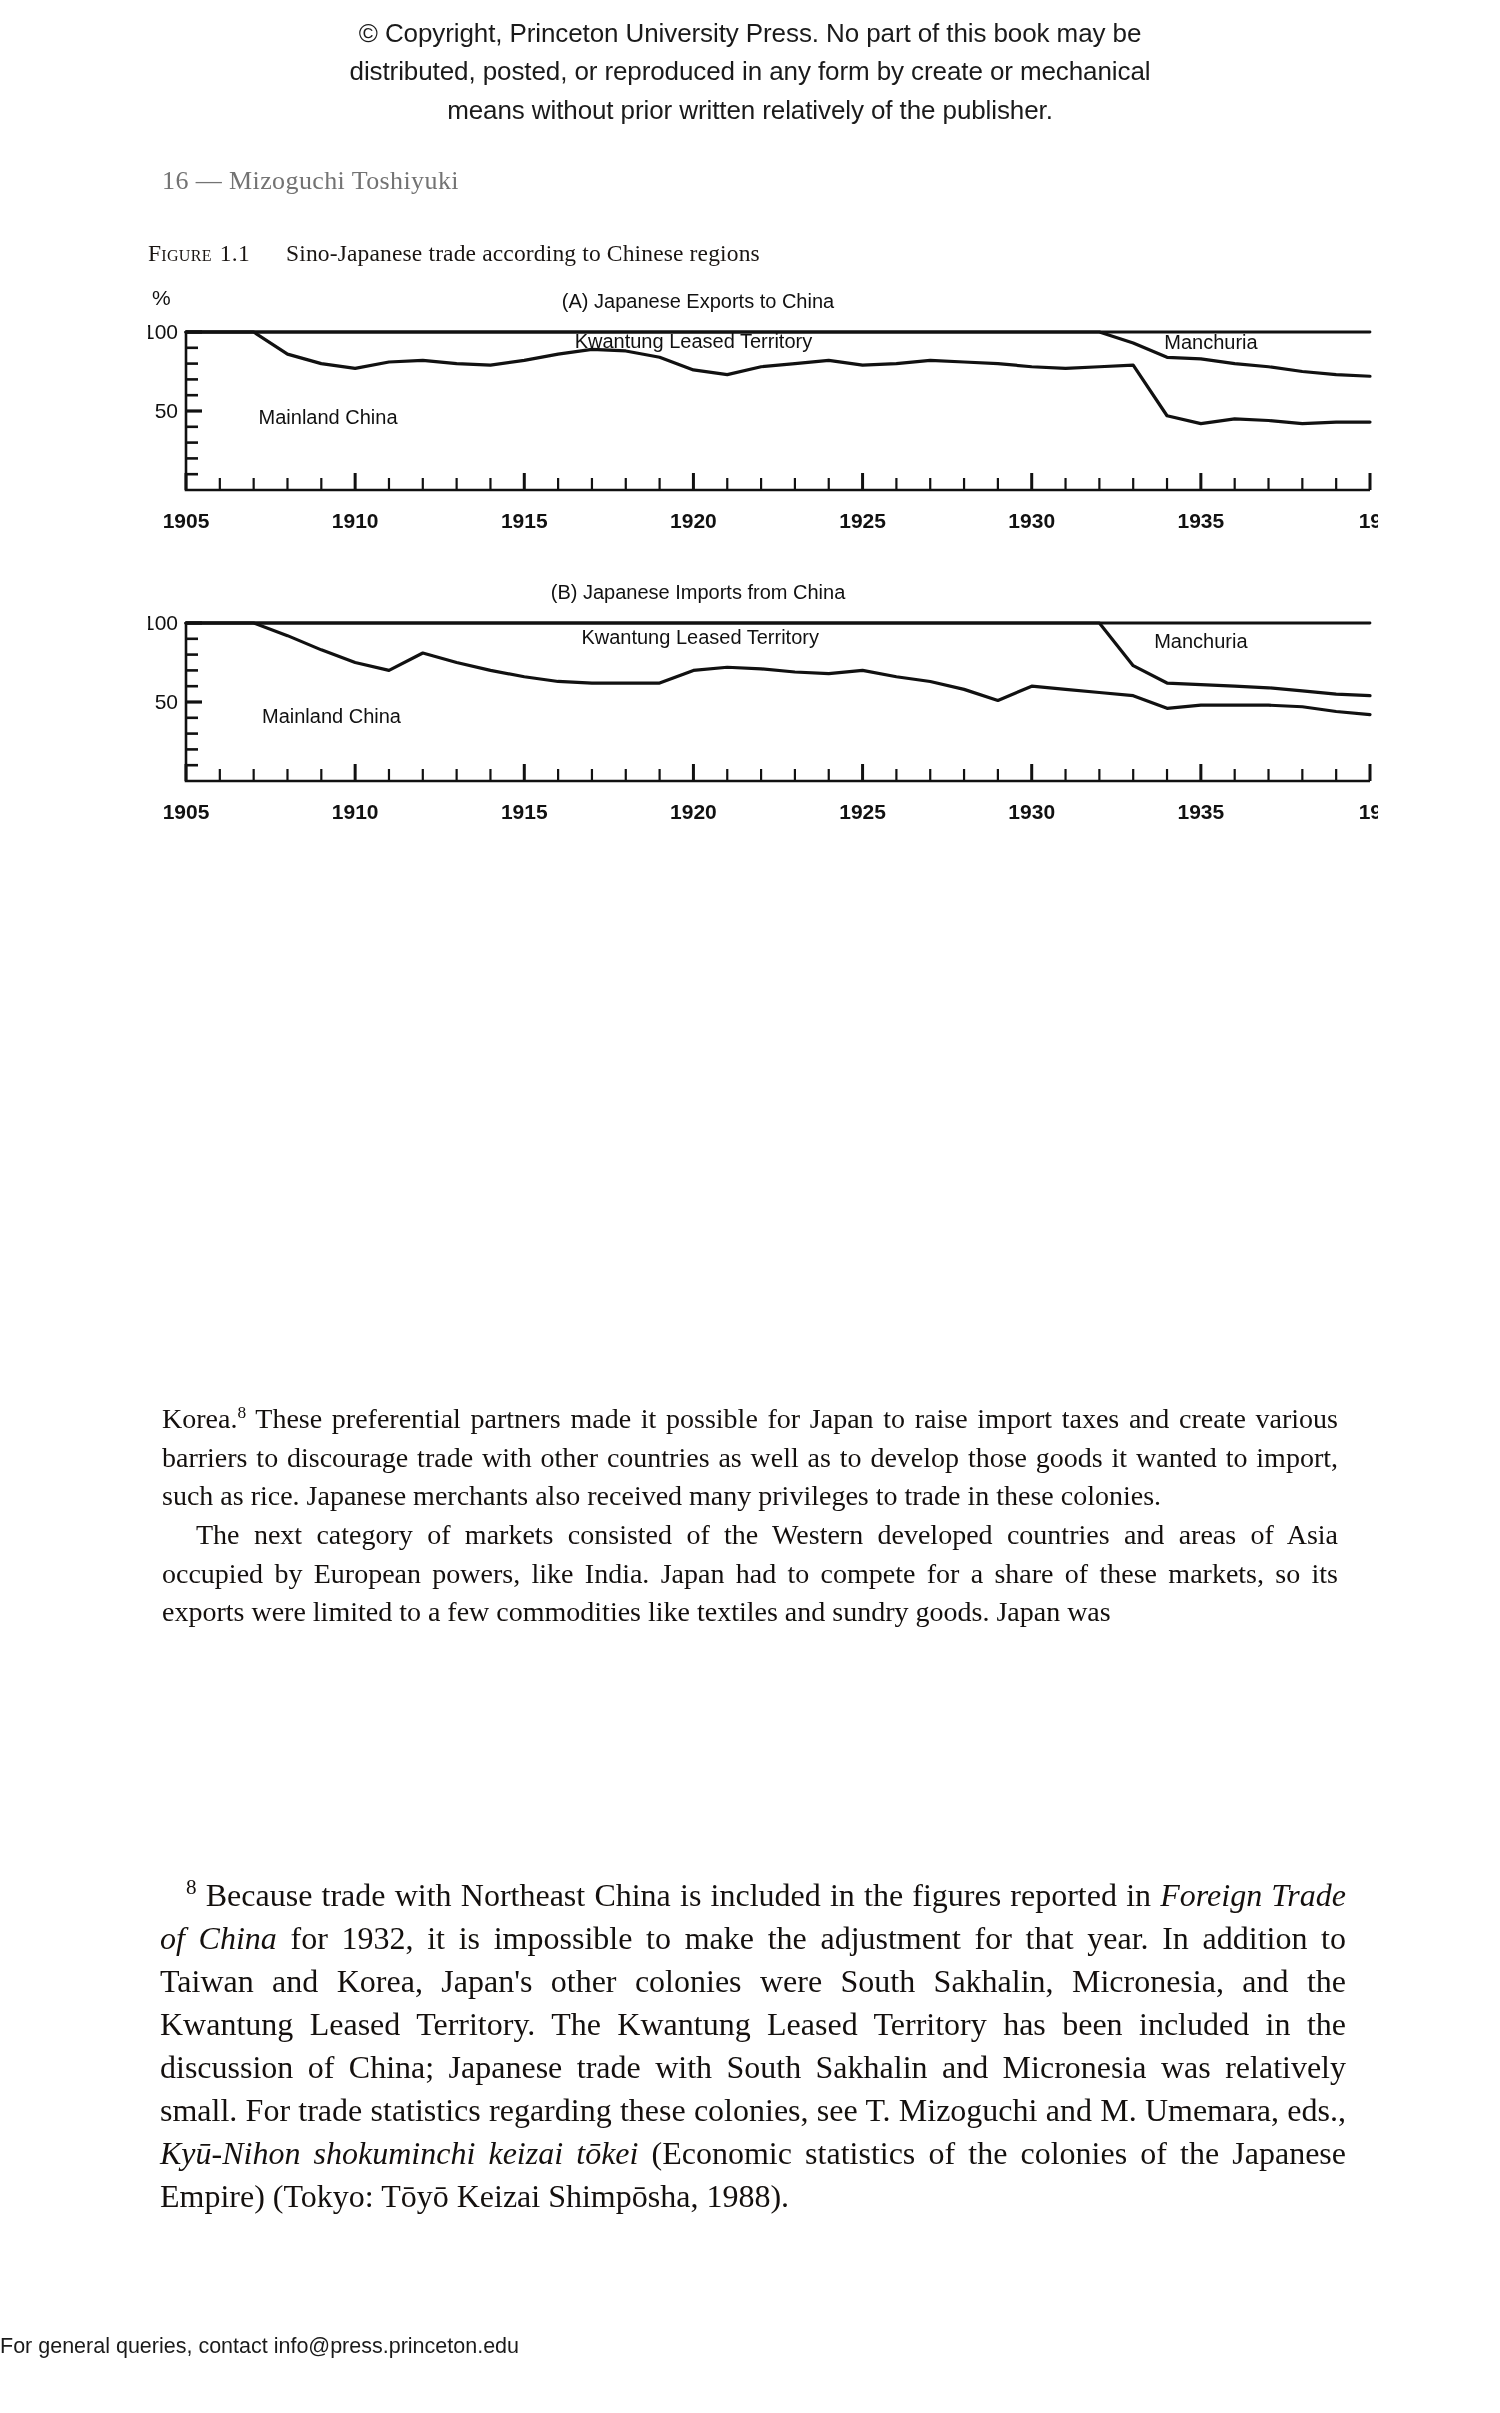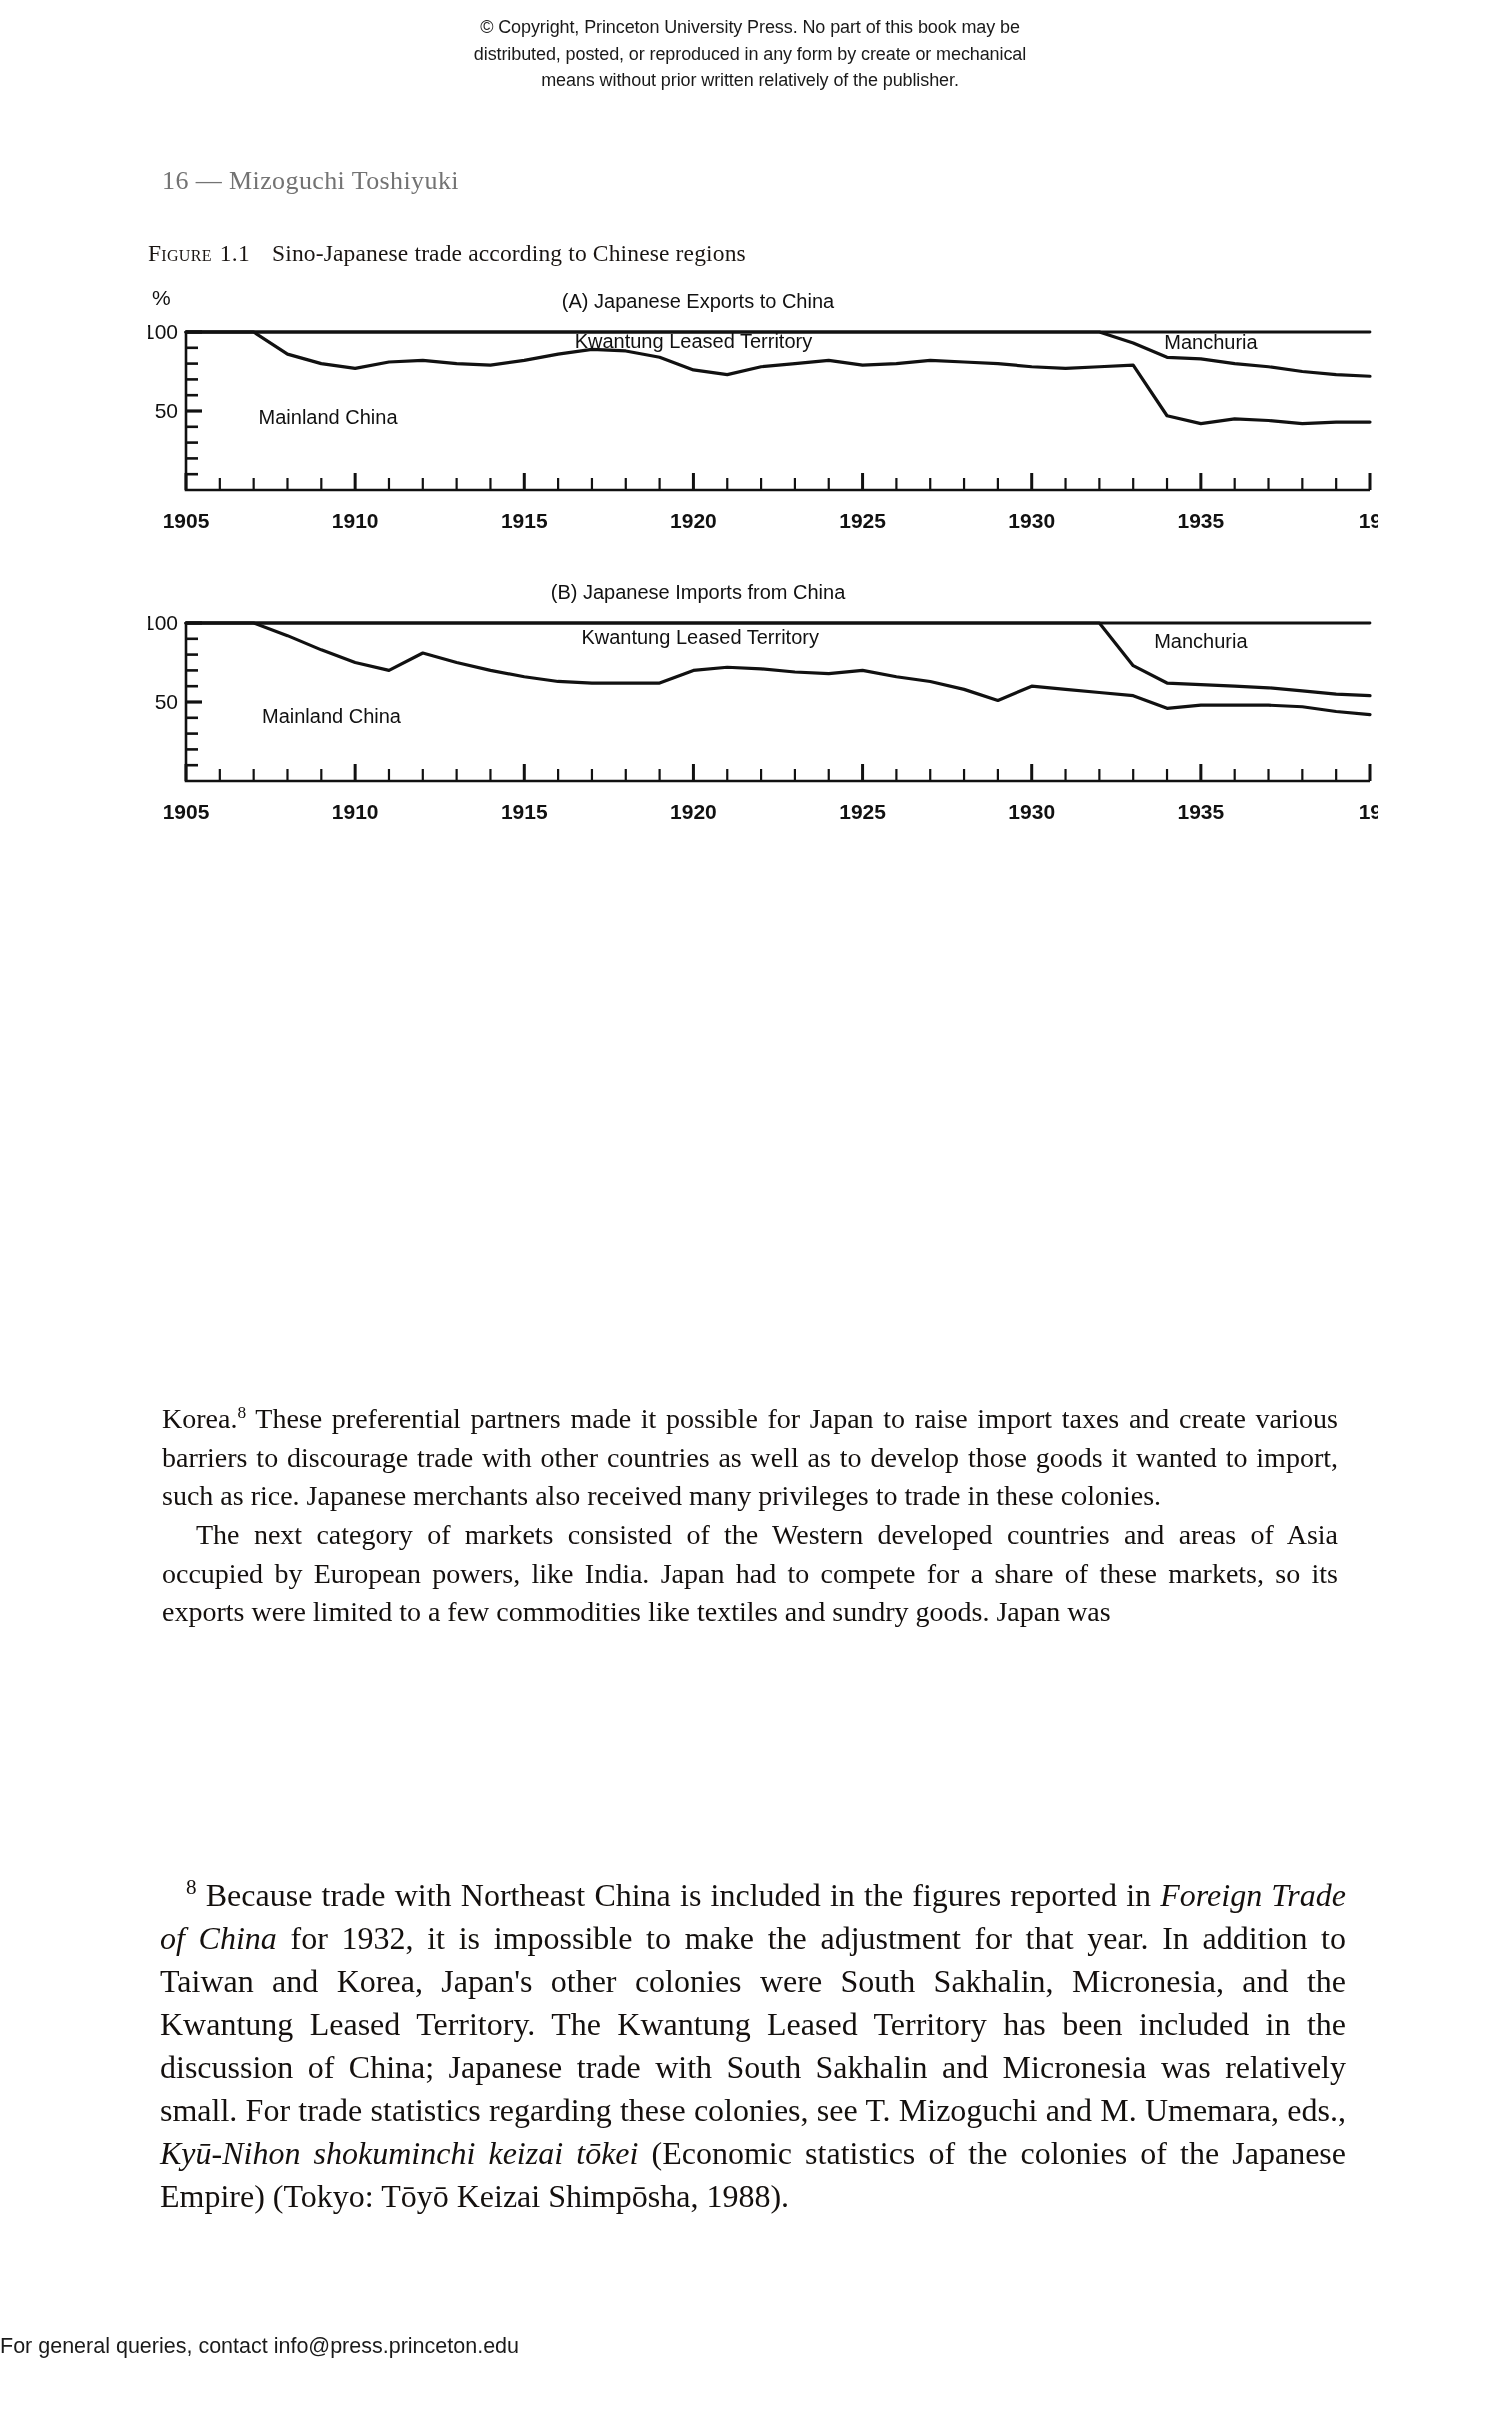--- a/index.html
+++ b/index.html
@@ -14,21 +14,21 @@
     overflow: hidden;
   }
 
   
   #copyright-banner {
     position: absolute;
     left: 0; right: 0;
     top: 14px;
     text-align: center;
     font-family: "Liberation Sans", sans-serif;
-    font-size: 18px;
+    font-size: 26px;
     line-height: 1.48;
     color: #1a1a1a;
     letter-spacing: -0.1px;
   }
   #copyright-banner .cline { display: block; }
 
   
   #running-head {
     position: absolute;
     left: 162px;
@@ -46,21 +46,21 @@
     top: 240px;
     font-size: 23.5px;
     color: #1a1512;
     white-space: nowrap;
   }
   #figure-caption .smallcaps {
     font-variant: small-caps;
     letter-spacing: 0.3px;
   }
   #figure-caption .cap-number { letter-spacing: 0.3px; }
-  #figure-caption .cap-title { margin-left: 22px; letter-spacing: 0.15px; }
+  #figure-caption .cap-title { margin-left: 36px; letter-spacing: 0.15px; }
 
   
   #figure-block {
     position: absolute;
     left: 148px;
     top: 286px;
     width: 1230px;
     height: 530px;
   }
   .chart-wrap { position: relative; width: 1230px; }

